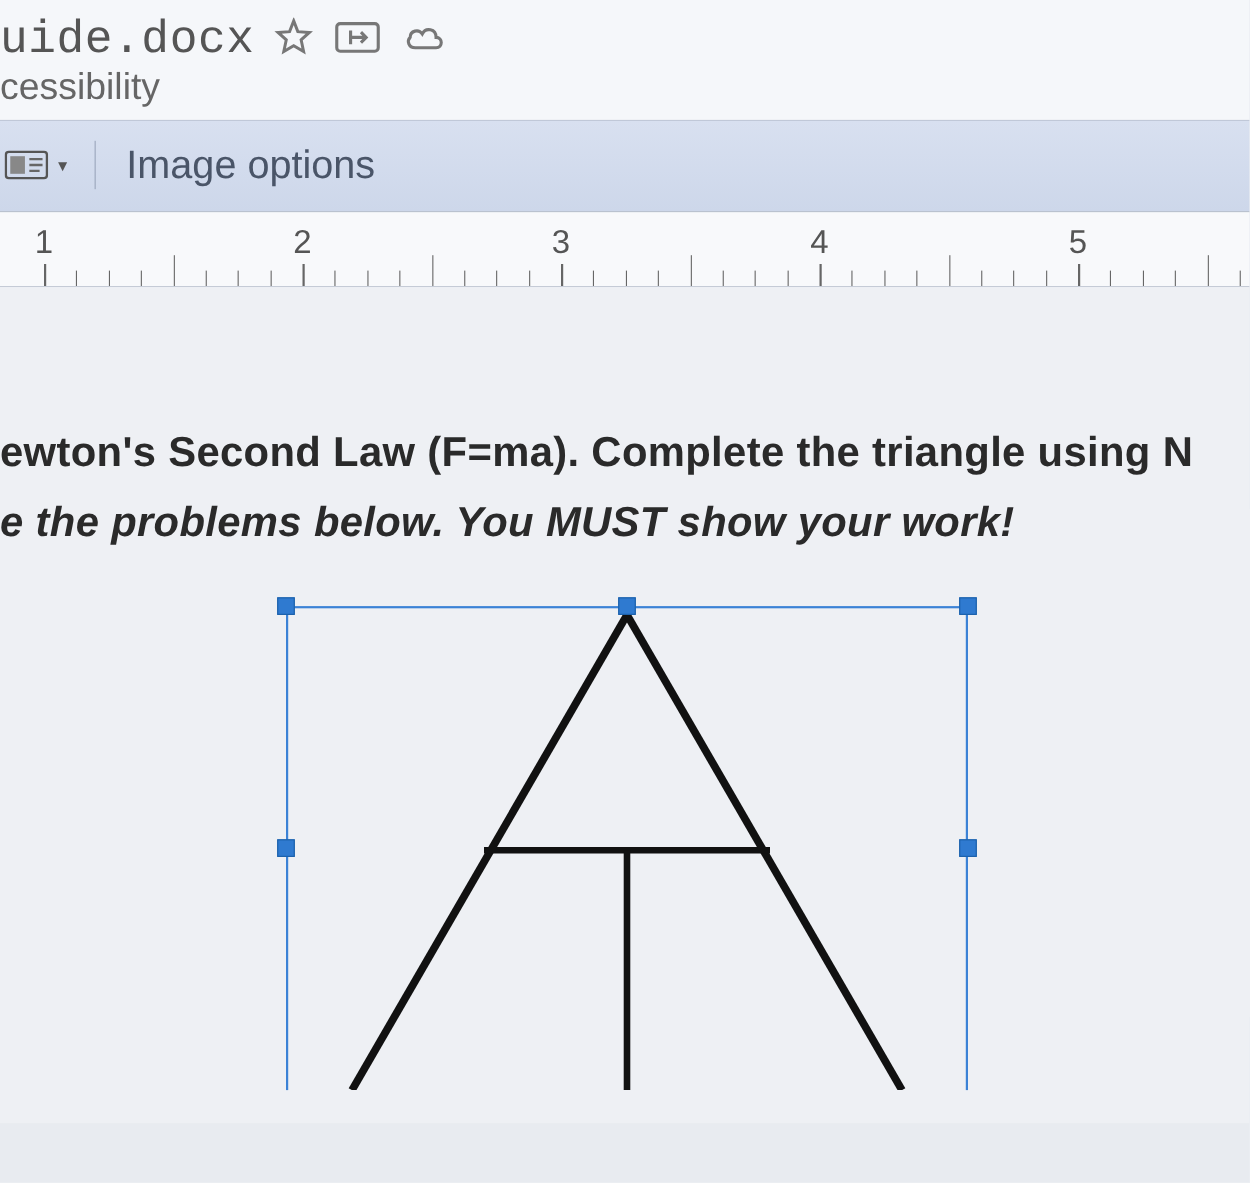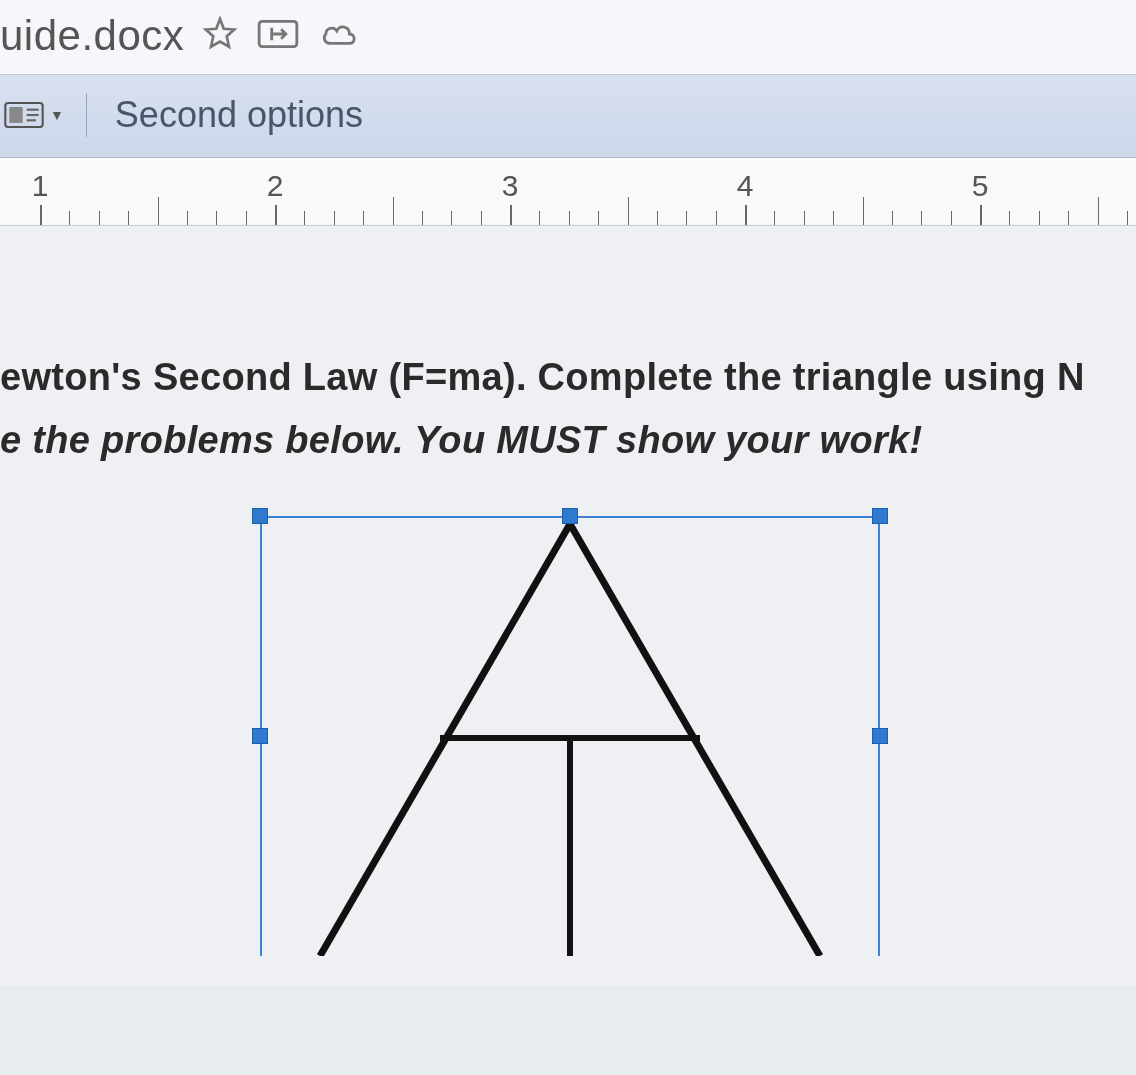--- a/index.html
+++ b/index.html
@@ -17,21 +17,21 @@
     }
     .header-area {
       background: #f5f7fa;
       padding: 12px 0 4px 0;
     }
     .title-row {
       display: flex;
       align-items: center;
       gap: 18px;
       padding-left: 0;
-      margin-bottom: 10px;
+      font-family: Liberation Mono, monospace;
     }
     .doc-title {
       font-size: 42px;
       color: #555;
       font-weight: 400;
       letter-spacing: 0.5px;
     }
     .icon-star {
       color: #888;
       stroke: #777;
@@ -203,35 +203,38 @@
         <rect x="2" y="2" width="24" height="16" rx="2" stroke-width="1.8"></rect>
         <path d="M10 6 L10 14 M10 10 L18 10 M16 7 L19 10 L16 13" stroke-width="1.8"></path>
       </svg>
     </span>
     <span>
       <svg width="44" height="36" viewBox="0 0 28 20" class="icon-cloud">
         <path d="M8 16 C4 16 3 12 5 10 C5 6 10 5 12 8 C14 4 20 5 20 10 C24 10 24 16 20 16 Z" stroke-width="1.8"></path>
       </svg>
     </span>
   </div>
+  <div class="menu-row">
+    <span class="menu-item">cessibility</span>
+  </div>
 </div>
 
 <div class="toolbar">
   <div class="toolbar-icon-wrap">
     <svg width="40" height="32" viewBox="0 0 30 24">
       <rect x="1" y="3" width="28" height="18" rx="2" fill="none" stroke="#555" stroke-width="1.6"></rect>
       <rect x="4" y="6" width="10" height="12" fill="#888"></rect>
       <line x1="17" y1="8" x2="26" y2="8" stroke="#666" stroke-width="1.6"></line>
       <line x1="17" y1="12" x2="26" y2="12" stroke="#666" stroke-width="1.6"></line>
       <line x1="17" y1="16" x2="24" y2="16" stroke="#666" stroke-width="1.6"></line>
     </svg>
     <span class="dropdown-caret">▼</span>
   </div>
   <div class="toolbar-divider"></div>
-  <span class="image-options">Second options</span>
+  <span class="image-options">Image options</span>
 </div>
 
 <div class="ruler">
 <div class="ruler-number" style="left: 40px;">1</div>
     <div class="ruler-tick major" style="left: 40px;"></div>
     <div class="ruler-number" style="left: 275px;">2</div>
     <div class="ruler-tick major" style="left: 275px;"></div>
     <div class="ruler-number" style="left: 510px;">3</div>
     <div class="ruler-tick major" style="left: 510px;"></div>
     <div class="ruler-number" style="left: 745px;">4</div>

